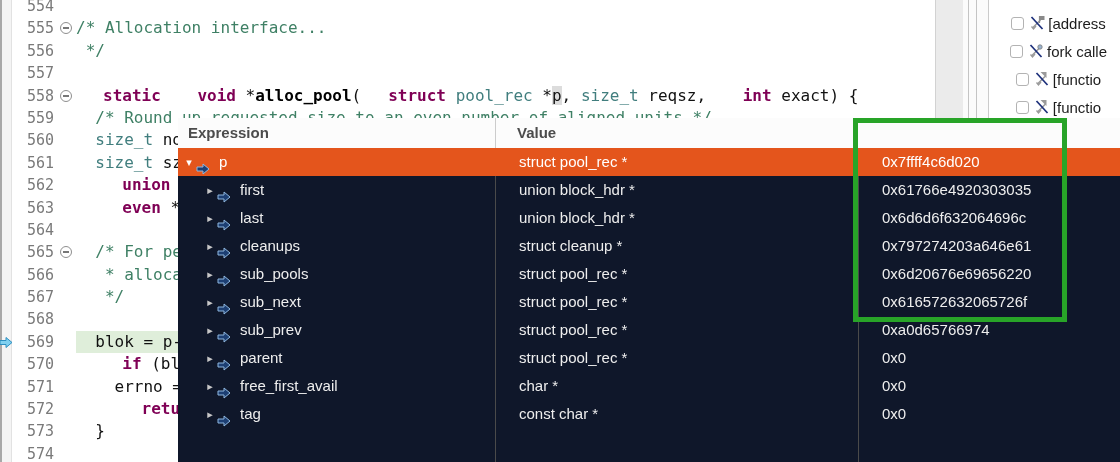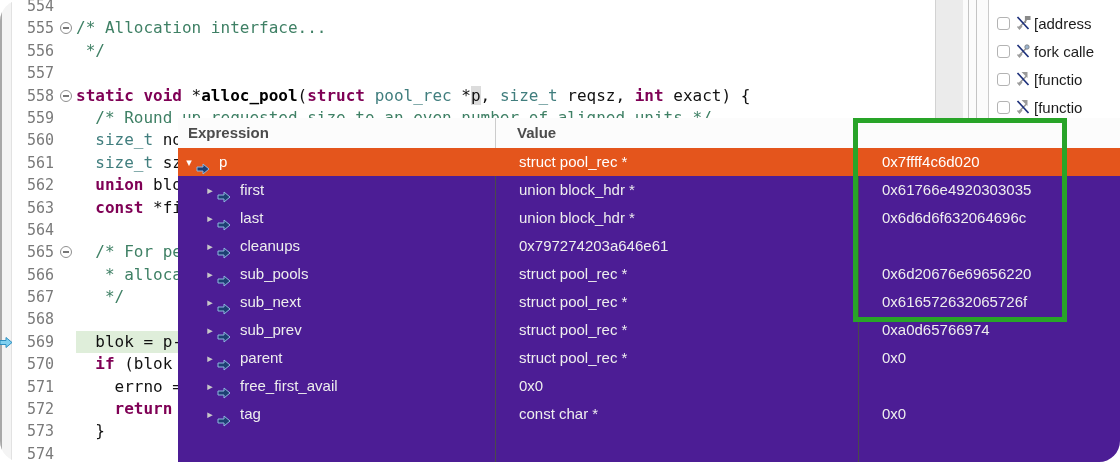--- a/index.html
+++ b/index.html
@@ -1,60 +1,60 @@
 <!DOCTYPE html>
 <html><head>
 <meta charset="utf-8">
 <style>
   * { margin:0; padding:0; box-sizing:border-box; }
   html,body { width:1120px; height:462px; overflow:hidden; background:#fff;
               font-family:"Liberation Sans", sans-serif; }
-  .app { position:relative; width:1120px; height:462px; overflow:hidden;border-radius:21px; }
+  .app { position:relative; width:1120px; height:462px; overflow:hidden; }
 
   
   .editor { position:absolute; left:0; top:0; width:935px; height:462px; background:#fff; z-index:1; }
   .ruler-annot { position:absolute; left:0; top:0; width:12px; height:462px;
                  background:#f4f4f4; border-left:2px solid #a8a8a8; border-right:1px solid #e2e2e2; }
   #editor-lines { position:absolute; left:0; top:-5px; width:935px; }
   .eline { display:flex; height:22.4px; line-height:22.4px; align-items:stretch;
            font-family:"DejaVu Sans Mono", monospace; font-size:16px; white-space:pre; }
   .annot { width:14px; position:relative; }
   .annot svg { position:absolute; left:0; top:6px; }
   .lnum { width:44px; text-align:right; padding-right:4px; color:#7a7a7a;
           font-size:15px; }
   .foldc { width:18px; position:relative; }
   .fold-dot { position:absolute; left:2px; top:5px; width:12px; height:12px; border-radius:50%;
               border:1px solid #8f8f8f; background:#fff; }
   .fold-dot::after { content:""; position:absolute; left:2px; top:4px; width:6px; height:2px; background:#777; }
   .code { flex:1; color:#111; }
   .eline.hl .code { background:#dfeeda; }
-  .tok-kw  { color:#7f0055; font-weight:bold; }
+  .tok-kw  { color:#7f0055; font-weight:bold;margin-left:27px; }
   .tok-cmt { color:#3f8065; }
   .tok-typ { color:#417e7e;margin-top:40px; }
   .tok-fn  { color:#000; font-weight:bold; }
   .tok-occ { background:#dcdcdc; color:#111; }
 
   
   .scroll-strip { position:absolute; left:935px; top:0; width:28px; height:462px;
                   background:#ebebeb; border-left:1px solid #d2d2d2; z-index:1; }
   .sash { position:absolute; left:963px; top:0; width:25px; height:462px; background:#fbfbfb; z-index:1; }
   .sash .l1, .sash .l2 { position:absolute; top:0; width:1px; height:462px; background:#c4c4c4; }
   .sash .l1 { left:5px; } .sash .l2 { left:13px; }
 
   
   .panel { position:absolute; left:988px; top:0; width:132px; height:462px; background:#fff;
            border-left:1px solid #cbcbcb; z-index:1; }
-  .bp-item { display:flex; align-items:center; height:28px; padding-left:8px; white-space:nowrap; overflow:hidden; }
+  .bp-item { display:flex; align-items:center; height:28px; padding-left:8px; white-space:nowrap; overflow:hidden;justify-content:center; }
   .bp-check { flex:0 0 13px; width:13px; height:13px; border:1px solid #b3b3b3; border-radius:3px; background:#fff; }
   .bp-ico { flex:0 0 18px; width:18px; height:17px; margin:0 2px 0 4px; }
   .bp-label { font-size:15px; color:#1c1c1c; }
 
   
   .popup { position:absolute; left:178px; top:118px; width:942px; height:344px;
-           background:#4c1d95; z-index:5; font-size:15px; }
+           background:#0f172a; z-index:5; font-size:15px; }
   .phead { display:grid; grid-template-columns:317px 363px 1fr; height:30px; line-height:30px;
            background:#fcfcfc; color:#4c4c4c; font-weight:bold; }
   .phead .hc { overflow:hidden; white-space:nowrap; }
   .phead .hc.c1 { padding-left:10px; }
   .phead .hc.c2 { padding-left:28px; border-left:1px solid #cccccc; }
   .phead .hc.c3 { padding-left:21px; border-left:1px solid #cccccc; }
   .vline { position:absolute; top:30px; bottom:0; width:1px; background:#4a4a4a; }
   .vline.v1 { left:317px; } .vline.v2 { left:680px; }
   #popup-rows { position:relative; }
   .prow { display:grid; grid-template-columns:317px 363px 1fr; height:28px; line-height:28px; color:#eeeeee; }
@@ -81,21 +81,21 @@
     <div id="editor-lines">
         <div class="eline"><span class="annot"></span><span class="lnum">554</span><span class="foldc"></span><span class="code"></span></div>
         <div class="eline"><span class="annot"></span><span class="lnum">555</span><span class="foldc"><span class="fold-dot"></span></span><span class="code"><span class="tok-cmt">/* Allocation interface...</span></span></div>
         <div class="eline"><span class="annot"></span><span class="lnum">556</span><span class="foldc"></span><span class="code"><span class="tok-cmt"> */</span></span></div>
         <div class="eline"><span class="annot"></span><span class="lnum">557</span><span class="foldc"></span><span class="code"></span></div>
         <div class="eline"><span class="annot"></span><span class="lnum">558</span><span class="foldc"><span class="fold-dot"></span></span><span class="code"><span class="tok-kw">static</span><span> </span><span class="tok-kw">void</span><span> *</span><span class="tok-fn">alloc_pool</span><span>(</span><span class="tok-kw">struct</span><span> </span><span class="tok-typ">pool_rec</span><span> *</span><span class="tok-occ">p</span><span>, </span><span class="tok-typ">size_t</span><span> reqsz, </span><span class="tok-kw">int</span><span> exact) {</span></span></div>
         <div class="eline"><span class="annot"></span><span class="lnum">559</span><span class="foldc"></span><span class="code"><span class="tok-cmt">  /* Round up requested size to an even number of aligned units */</span></span></div>
         <div class="eline"><span class="annot"></span><span class="lnum">560</span><span class="foldc"></span><span class="code"><span>  </span><span class="tok-typ">size_t</span><span> no</span></span></div>
         <div class="eline"><span class="annot"></span><span class="lnum">561</span><span class="foldc"></span><span class="code"><span>  </span><span class="tok-typ">size_t</span><span> sz</span></span></div>
         <div class="eline"><span class="annot"></span><span class="lnum">562</span><span class="foldc"></span><span class="code"><span>  </span><span class="tok-kw">union</span><span> blo</span></span></div>
-        <div class="eline"><span class="annot"></span><span class="lnum">563</span><span class="foldc"></span><span class="code"><span>  </span><span class="tok-kw">const</span><span> *fir</span></span></div>
+        <div class="eline"><span class="annot"></span><span class="lnum">563</span><span class="foldc"></span><span class="code"><span>  </span><span class="tok-kw">even</span><span> *fir</span></span></div>
         <div class="eline"><span class="annot"></span><span class="lnum">564</span><span class="foldc"></span><span class="code"></span></div>
         <div class="eline"><span class="annot"></span><span class="lnum">565</span><span class="foldc"><span class="fold-dot"></span></span><span class="code"><span class="tok-cmt">  /* For pe</span></span></div>
         <div class="eline"><span class="annot"></span><span class="lnum">566</span><span class="foldc"></span><span class="code"><span class="tok-cmt">   * alloca</span></span></div>
         <div class="eline"><span class="annot"></span><span class="lnum">567</span><span class="foldc"></span><span class="code"><span class="tok-cmt">   */</span></span></div>
         <div class="eline"><span class="annot"></span><span class="lnum">568</span><span class="foldc"></span><span class="code"></span></div>
         <div class="eline hl"><span class="annot"><svg width="13" height="11" viewBox="0 0 13 11">
               <polygon points="0,3.5 6,3.5 6,0.5 12,5.5 6,10.5 6,7.5 0,7.5" fill="#7fd0f0" stroke="#2e8fc0" stroke-width="1"></polygon>
             </svg></span><span class="lnum">569</span><span class="foldc"></span><span class="code"><span>  blok = p-</span></span></div>
         <div class="eline"><span class="annot"></span><span class="lnum">570</span><span class="foldc"></span><span class="code"><span>  </span><span class="tok-kw">if</span><span> (blok</span></span></div>
         <div class="eline"><span class="annot"></span><span class="lnum">571</span><span class="foldc"></span><span class="code"><span>    errno =</span></span></div>
@@ -199,20 +199,21 @@
           <div class="pc-val">0x6d6d6f632064696c</div>
         </div>
         <div class="prow">
           <div class="pc-expr" style="padding-left: 25px;">
             <span class="caret">▸</span>
             <span class="var-ico"><svg width="15" height="12" viewBox="0 0 15 12">
                 <polygon points="1,4 7,4 7,1 13,6 7,11 7,8 1,8" fill="#1d3f73" stroke="#8fb8e0" stroke-width="1"></polygon>
               </svg></span>
             <span class="expr-label">cleanups</span>
           </div>
+          <div class="pc-type">struct cleanup *</div>
           <div class="pc-val">0x797274203a646e61</div>
         </div>
         <div class="prow">
           <div class="pc-expr" style="padding-left: 25px;">
             <span class="caret">▸</span>
             <span class="var-ico"><svg width="15" height="12" viewBox="0 0 15 12">
                 <polygon points="1,4 7,4 7,1 13,6 7,11 7,8 1,8" fill="#1d3f73" stroke="#8fb8e0" stroke-width="1"></polygon>
               </svg></span>
             <span class="expr-label">sub_pools</span>
           </div>
@@ -253,20 +254,21 @@
           <div class="pc-val">0x0</div>
         </div>
         <div class="prow">
           <div class="pc-expr" style="padding-left: 25px;">
             <span class="caret">▸</span>
             <span class="var-ico"><svg width="15" height="12" viewBox="0 0 15 12">
                 <polygon points="1,4 7,4 7,1 13,6 7,11 7,8 1,8" fill="#1d3f73" stroke="#8fb8e0" stroke-width="1"></polygon>
               </svg></span>
             <span class="expr-label">free_first_avail</span>
           </div>
+          <div class="pc-type">char *</div>
           <div class="pc-val">0x0</div>
         </div>
         <div class="prow">
           <div class="pc-expr" style="padding-left: 25px;">
             <span class="caret">▸</span>
             <span class="var-ico"><svg width="15" height="12" viewBox="0 0 15 12">
                 <polygon points="1,4 7,4 7,1 13,6 7,11 7,8 1,8" fill="#1d3f73" stroke="#8fb8e0" stroke-width="1"></polygon>
               </svg></span>
             <span class="expr-label">tag</span>
           </div>

